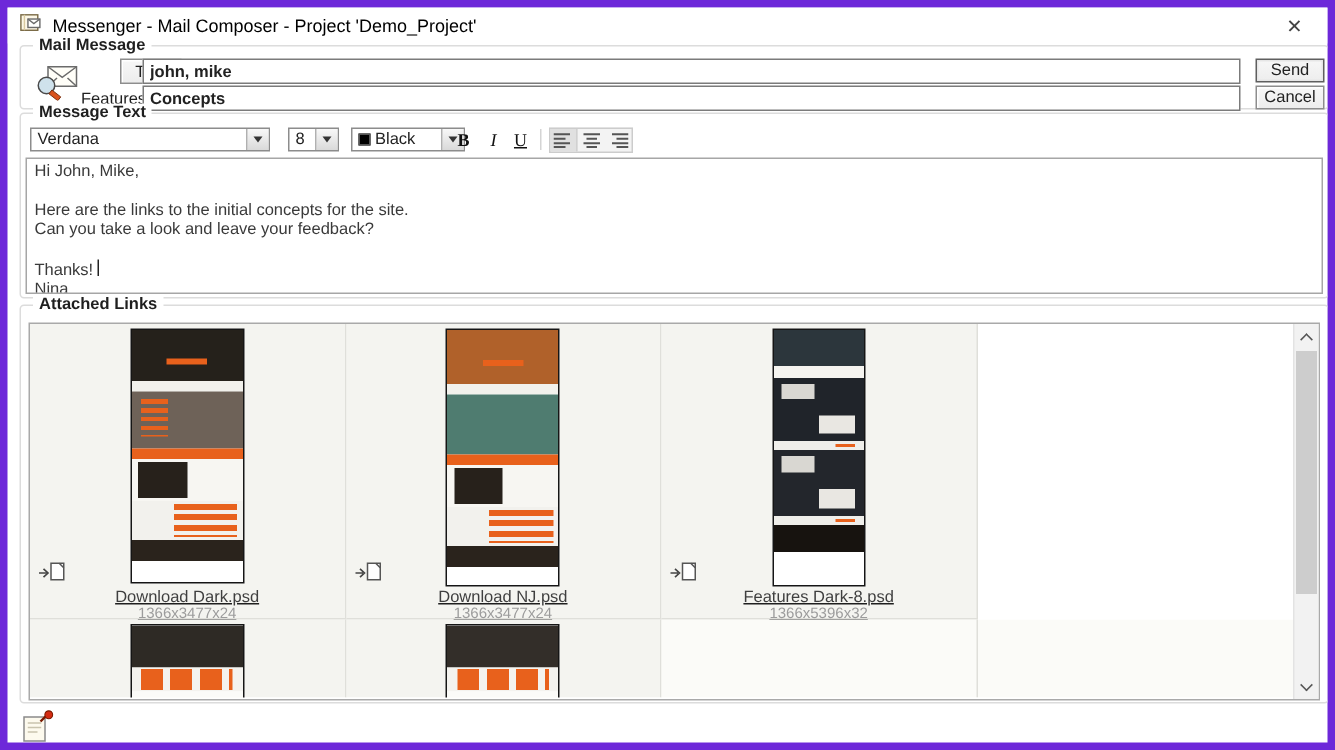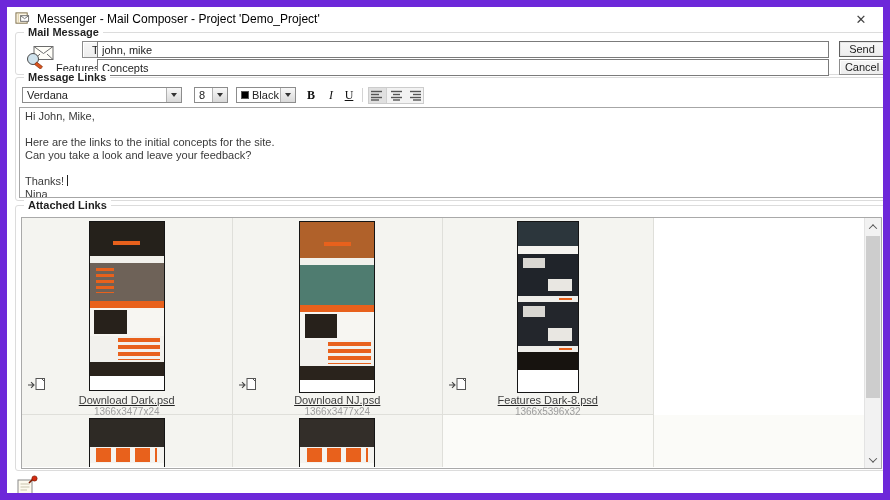--- a/index.html
+++ b/index.html
@@ -1,36 +1,36 @@
 <!DOCTYPE html>
 <html style="--accent: #e8611c;"><head>
 <meta charset="utf-8">
 <style>
   * { margin:0; padding:0; box-sizing:border-box; }
   html,body { background:#cfcfcf; }
   body { font-family:"Liberation Sans", sans-serif; }
   .window {
     position:relative; width:890px; height:500px; background:#fff;
-    border:7px solid #6d28d9; overflow:hidden;
+    border:5px solid #6d28d9; overflow:hidden;
     font-size:11px; color:#1f1f1f;
   }
   
   .titlebar { position:absolute; left:0; top:0; right:0; height:24px; display:flex; align-items:center; padding-left:8px; background:#fff; }
   .titlebar .ttl { margin-left:7px; font-size:12px; color:#000; }
   .close-btn { position:absolute; right:14px; top:4px; width:16px; height:16px; display:flex; align-items:center; justify-content:center; font-size:13px; color:#444; cursor:default; }
   
   .group { position:absolute; border:1px solid #dcdcdc; border-radius:3px; }
   .group-label { position:absolute; top:-7px; left:8px; background:#fff; padding:0 4px; font-size:11px; color:#1f1f1f; white-space:nowrap;font-weight:bold; }
   #g-mail { left:8px; top:25px; width:873px; height:43px; }
   #g-text { left:8px; top:70px; width:873px; height:124px; }
   #g-att  { left:8px; top:198px; width:873px; height:266px; }
   
   .btn { position:absolute; background:linear-gradient(#f7f7f7,#ededed); border:1px solid #8d8d8d; box-shadow:inset 1px 1px 0 #fff; font-size:11px; color:#222; display:flex; align-items:center; justify-content:center; font-family:inherit; }
   .btn-default { border:1px solid #5f5f5f; box-shadow:inset 0 0 0 1px #e6e6e6; }
-  .tfield { position:absolute; border:1px solid #7b7b7b; background:#fff; font-size:11px; color:#222; padding:0 4px; font-family:inherit; }
+  .tfield { position:absolute; border:1px solid #7b7b7b; background:#fff; font-size:11px; color:#222; padding:0 4px; font-family:inherit;font-weight:bold; }
   
   .mail-ico { position:absolute; left:8px; top:10px; }
   .to-btn     { left:38px; top:8px;  width:41px; height:17px;margin-left:28px; }
   .to-input   { left:81px; top:8px;  width:732px; height:17px; }
   .subj-label { position:absolute; left:40px; top:29px; }
   .subj-input { left:81px; top:26px; width:732px; height:17px; }
   .send-btn   { left:823px; top:8px;  width:46px; height:16px; }
   .cancel-btn { left:823px; top:26px; width:46px; height:16px; }
   
   .combo { position:absolute; height:16px; background:#fff; border:1px solid #8c8c8c; display:flex; align-items:center; font-size:11px; color:#222; padding-left:4px; }
@@ -114,35 +114,35 @@
     </span>
     <button class="btn to-btn">To...</button>
     <input class="tfield to-input" value="john, mike" style="">
     <span class="subj-label">Features:</span>
     <input class="tfield subj-input" value="Concepts" style="">
     <button class="btn btn-default send-btn">Send</button>
     <button class="btn cancel-btn">Cancel</button>
   </div>
 
   <div class="group" id="g-text">
-    <span class="group-label">Message Links</span>
+    <span class="group-label">Message Text</span>
 
     <div class="combo" style="left:6px; top:9px; width:160px;">
       <span>Verdana</span>
       <span class="cb-arrow">
           <span class="tri-dn"></span>
         </span>
     </div>
     <div class="combo" style="left:178px; top:9px; width:34px;">
       <span>8</span>
       <span class="cb-arrow">
           <span class="tri-dn"></span>
         </span>
     </div>
-    <div class="combo" style="left:220px; top:9px; width:60px;">
+    <div class="combo" style="left:220px; top:9px; width:76px;">
       <span class="swatch"></span>
       <span>Black</span>
       <span class="cb-arrow">
           <span class="tri-dn"></span>
         </span>
     </div>
 
     <button class="fmt-btn" style="left:286px; top:9px; font-weight:bold;">B</button>
     <button class="fmt-btn" style="left:306px; top:9px; font-style:italic;">I</button>
     <button class="fmt-btn" style="left:324px; top:9px; text-decoration:underline;">U</button>

